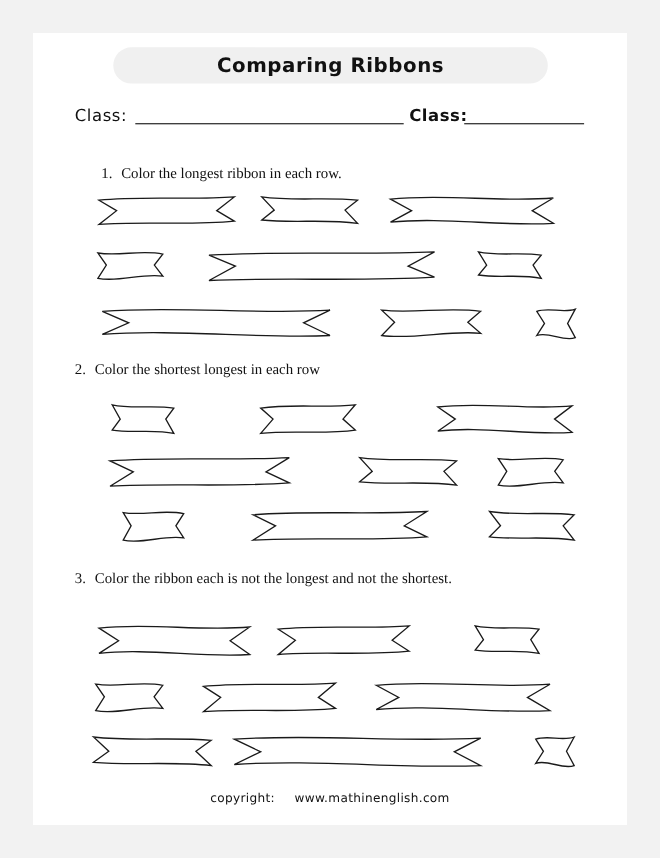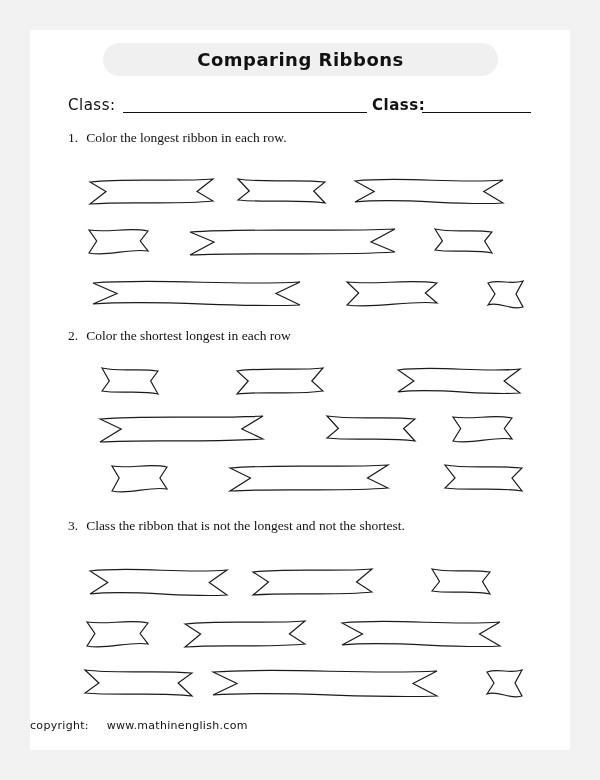--- a/index.html
+++ b/index.html
@@ -58,20 +58,21 @@
   .instruction .num { display: inline-block; }
   .instruction .txt { display: inline-block; margin-left: 8px; }
   .ribbon {
     position: absolute;
     overflow: visible;
   }
   .footer {
     position: absolute;
     left: 0; top: 689px;
     width: 540px;
+    text-align: center;
     font-size: 11px;
     color: #111;
     letter-spacing: 0.3px;
   }
   .footer .url { margin-left: 14px; }
 </style>
 </head>
 <body>
 
 <div class="canvas">
@@ -82,21 +83,21 @@
     </div>
 
     <div class="name-row">
       <span class="field-label" id="name-label" style="left: 38px; top: 66px;">Class:</span>
       <span class="fill-line" id="name-line" style="left: 93px; top: 81px; width: 244px;"></span>
       <span class="field-label" id="class-label" style="left: 342px; top: 66px; font-weight: bold;">Class:</span>
       <span class="fill-line" id="class-line" style="left: 392px; top: 81px; width: 109px;"></span>
     </div>
 
     <div id="exercises">
-        <div class="instruction" style="top: 100px;"><span class="num">1.</span><span class="txt">Color the longest ribbon in each row.</span></div>
+        <div class="instruction" style="top: 120px; margin-left: 24px;"><span class="num">1.</span><span class="txt">Color the longest ribbon in each row.</span></div>
         <svg class="ribbon" width="129" height="35" viewBox="-3 -5 129 35" style="left: 57px; top: 144px;">
           <path d="M 0,3 C 39.4,-1 83.6,3 123,0 L 107.0,12.5 L 123,22 C 83.6,26 39.4,22 0,25 L 16.0,12.5 Z" fill="#ffffff" stroke="#1a1a1a" stroke-width="1.2" stroke-linejoin="miter"></path>
         </svg>
         <svg class="ribbon" width="93" height="34" viewBox="-3 -5 93 34" style="left: 205px; top: 144px;">
           <path d="M 0,0 C 27.8,4 59.2,0 87,3 L 75.7,12.0 L 87,24 C 59.2,20 27.8,24 0,21 L 11.3,12.0 Z" fill="#ffffff" stroke="#1a1a1a" stroke-width="1.2" stroke-linejoin="miter"></path>
         </svg>
         <svg class="ribbon" width="154" height="35" viewBox="-3 -5 154 35" style="left: 322px; top: 144px;">
           <path d="M 0,2 C 47.4,-3 100.6,5 148,1 L 128.8,12.5 L 148,24 C 100.6,27 47.4,18 0,23 L 19.2,12.5 Z" fill="#ffffff" stroke="#1a1a1a" stroke-width="1.2" stroke-linejoin="miter"></path>
         </svg>
         <svg class="ribbon" width="65" height="34" viewBox="-3 -5 65 34" style="left: 56px; top: 194px;">
@@ -138,21 +139,21 @@
         </svg>
         <svg class="ribbon" width="61" height="36" viewBox="-3 -5 61 36" style="left: 79px; top: 430px;">
           <path d="M 0,1 C 17.6,4 37.4,-2 55,2 L 47.9,13.0 L 55,24 C 37.4,21 17.6,30 0,26 L 7.2,13.0 Z" fill="#ffffff" stroke="#1a1a1a" stroke-width="1.2" stroke-linejoin="miter"></path>
         </svg>
         <svg class="ribbon" width="164" height="36" viewBox="-3 -5 164 36" style="left: 197px; top: 430px;">
           <path d="M 0,3 C 50.6,-1 107.4,3 158,0 L 137.5,13.0 L 158,23 C 107.4,27 50.6,23 0,26 L 20.5,13.0 Z" fill="#ffffff" stroke="#1a1a1a" stroke-width="1.2" stroke-linejoin="miter"></path>
         </svg>
         <svg class="ribbon" width="83" height="36" viewBox="-3 -5 83 36" style="left: 412px; top: 430px;">
           <path d="M 0,0 C 24.6,4 52.4,0 77,3 L 67.0,13.0 L 77,26 C 52.4,22 24.6,26 0,23 L 10.0,13.0 Z" fill="#ffffff" stroke="#1a1a1a" stroke-width="1.2" stroke-linejoin="miter"></path>
         </svg>
-        <div class="instruction" style="top: 488px;"><span class="num">3.</span><span class="txt">Class the ribbon that is not the longest and not the shortest.</span></div>
+        <div class="instruction" style="top: 488px;"><span class="num">3.</span><span class="txt">Color the ribbon each is not the longest and not the shortest.</span></div>
         <svg class="ribbon" width="143" height="37" viewBox="-3 -5 143 37" style="left: 57px; top: 534px;">
           <path d="M 0,2 C 43.8,-3 93.2,5 137,1 L 119.2,13.5 L 137,26 C 93.2,29 43.8,20 0,25 L 17.8,13.5 Z" fill="#ffffff" stroke="#1a1a1a" stroke-width="1.2" stroke-linejoin="miter"></path>
         </svg>
         <svg class="ribbon" width="125" height="36" viewBox="-3 -5 125 36" style="left: 220px; top: 534px;">
           <path d="M 0,3 C 38.1,-1 80.9,3 119,0 L 103.5,13.0 L 119,23 C 80.9,27 38.1,23 0,26 L 15.5,13.0 Z" fill="#ffffff" stroke="#1a1a1a" stroke-width="1.2" stroke-linejoin="miter"></path>
         </svg>
         <svg class="ribbon" width="64" height="35" viewBox="-3 -5 64 35" style="left: 399px; top: 534px;">
           <path d="M 0,0 C 18.6,4 39.4,0 58,3 L 50.5,12.5 L 58,25 C 39.4,21 18.6,25 0,22 L 7.5,12.5 Z" fill="#ffffff" stroke="#1a1a1a" stroke-width="1.2" stroke-linejoin="miter"></path>
         </svg>
         <svg class="ribbon" width="67" height="35" viewBox="-3 -5 67 35" style="left: 54px; top: 586px;">

